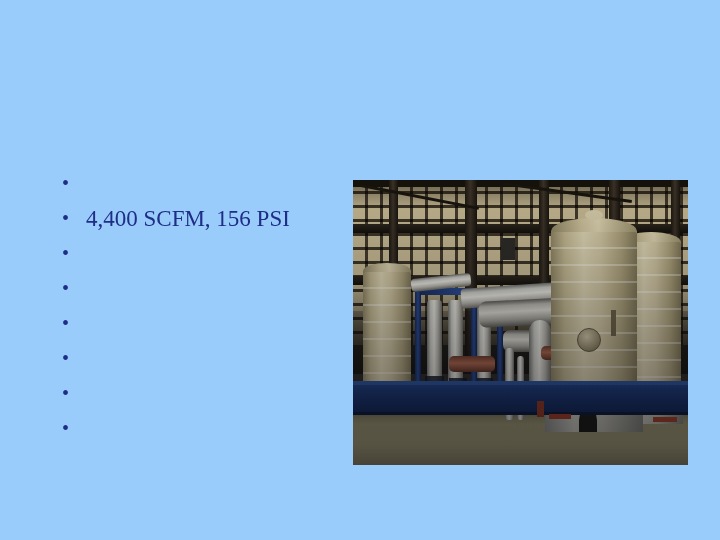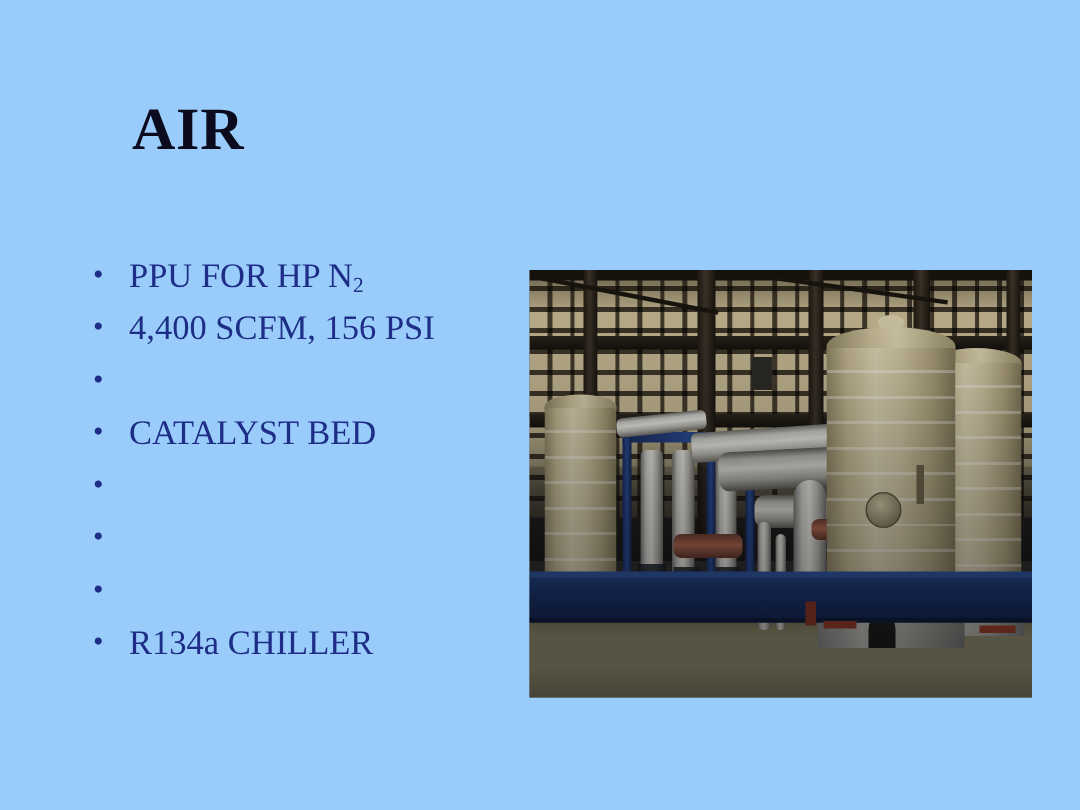--- a/index.html
+++ b/index.html
@@ -189,50 +189,46 @@
   }
   .shade {
     background: linear-gradient(to bottom, rgba(10,10,16,.0), rgba(10,10,16,.55));
   }
 </style>
 </head>
 <body>
 
 <div id="slide" style="background: rgb(153, 204, 251);">
 
-  <div id="title" style="color: rgb(11, 11, 29);">AIR</div>
 
   <ul id="bullets">
     <li style="color: rgb(30, 45, 134);">
       <span class="bullet-dot" style="color: rgb(30, 45, 134);">•</span>
-      <span class="txt"><span>PPU FOR HP N</span><sub>2</sub><span></span></span>
     </li>
     <li style="color: rgb(30, 45, 134);">
       <span class="bullet-dot" style="color: rgb(30, 45, 134);">•</span>
       <span class="txt"><span>4,400 SCFM, 156 PSI</span><sub></sub><span></span></span>
     </li>
     <li style="color: rgb(30, 45, 134);">
       <span class="bullet-dot" style="color: rgb(30, 45, 134);">•</span>
     </li>
     <li style="color: rgb(30, 45, 134);">
       <span class="bullet-dot" style="color: rgb(30, 45, 134);">•</span>
-      <span class="txt"><span>CATALYST BED</span><sub></sub><span></span></span>
-    </li>
-    <li style="color: rgb(30, 45, 134);">
-      <span class="bullet-dot" style="color: rgb(30, 45, 134);">•</span>
-    </li>
-    <li style="color: rgb(30, 45, 134);">
-      <span class="bullet-dot" style="color: rgb(30, 45, 134);">•</span>
-    </li>
-    <li style="color: rgb(30, 45, 134);">
-      <span class="bullet-dot" style="color: rgb(30, 45, 134);">•</span>
-    </li>
-    <li style="color: rgb(30, 45, 134);">
-      <span class="bullet-dot" style="color: rgb(30, 45, 134);">•</span>
-      <span class="txt"><span>R134a CHILLER</span><sub></sub><span></span></span>
+    </li>
+    <li style="color: rgb(30, 45, 134);">
+      <span class="bullet-dot" style="color: rgb(30, 45, 134);">•</span>
+    </li>
+    <li style="color: rgb(30, 45, 134);">
+      <span class="bullet-dot" style="color: rgb(30, 45, 134);">•</span>
+    </li>
+    <li style="color: rgb(30, 45, 134);">
+      <span class="bullet-dot" style="color: rgb(30, 45, 134);">•</span>
+    </li>
+    <li style="color: rgb(30, 45, 134);">
+      <span class="bullet-dot" style="color: rgb(30, 45, 134);">•</span>
     </li>
   </ul>
 
   <div id="photo">
 
     <div class="ph wall"></div>
     <div class="ph roof"></div>
     <div class="ph girder" style="top:44px;"></div>
     <div class="ph girder" style="top:96px;"></div>
 

